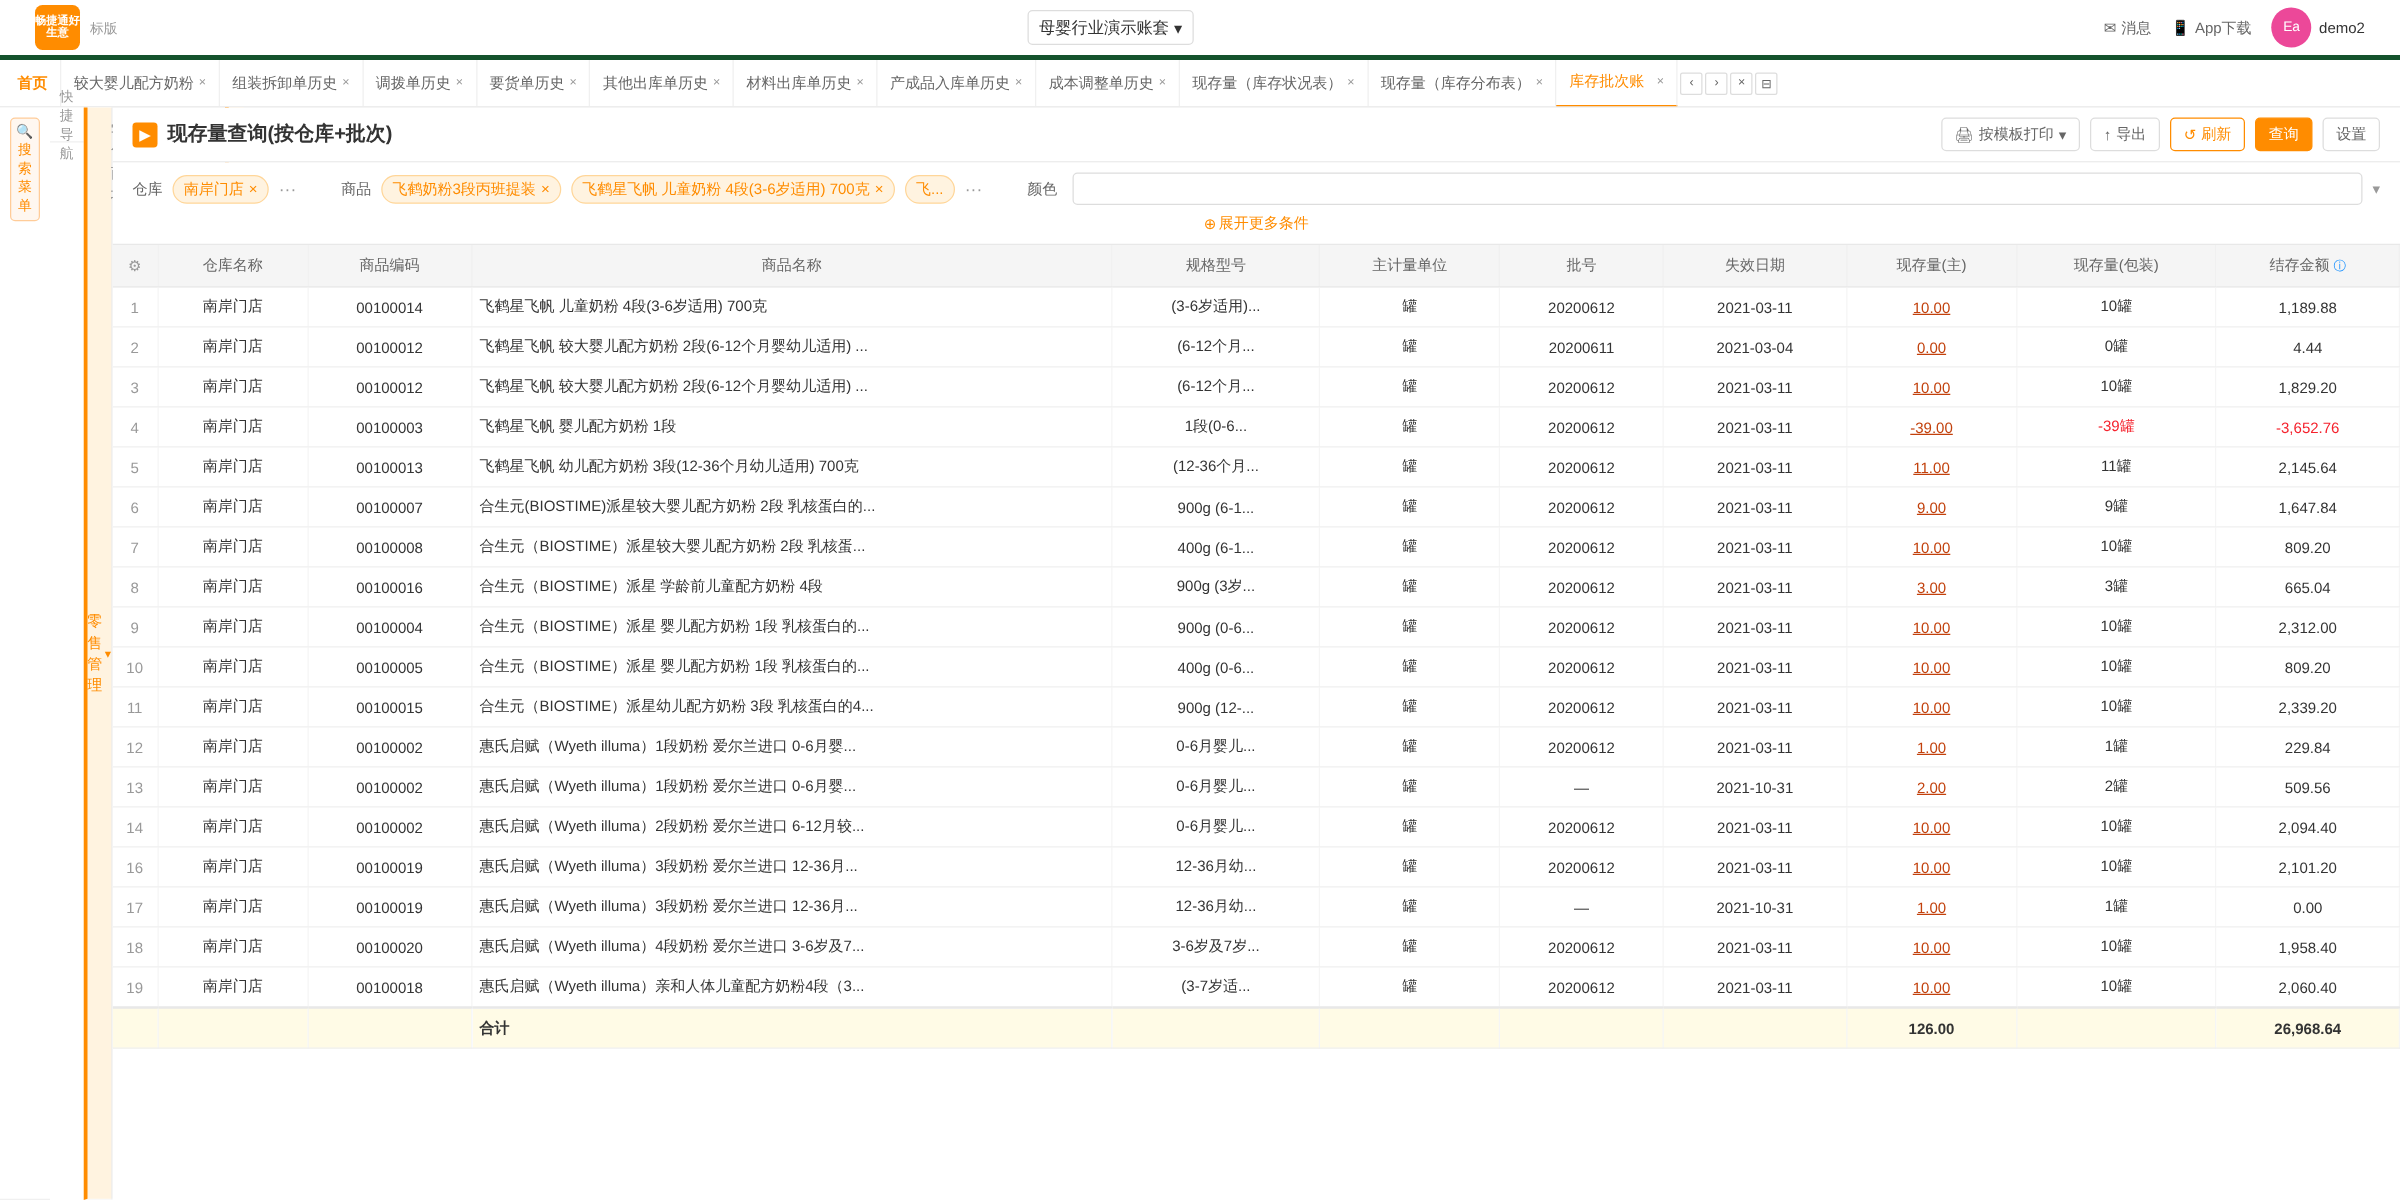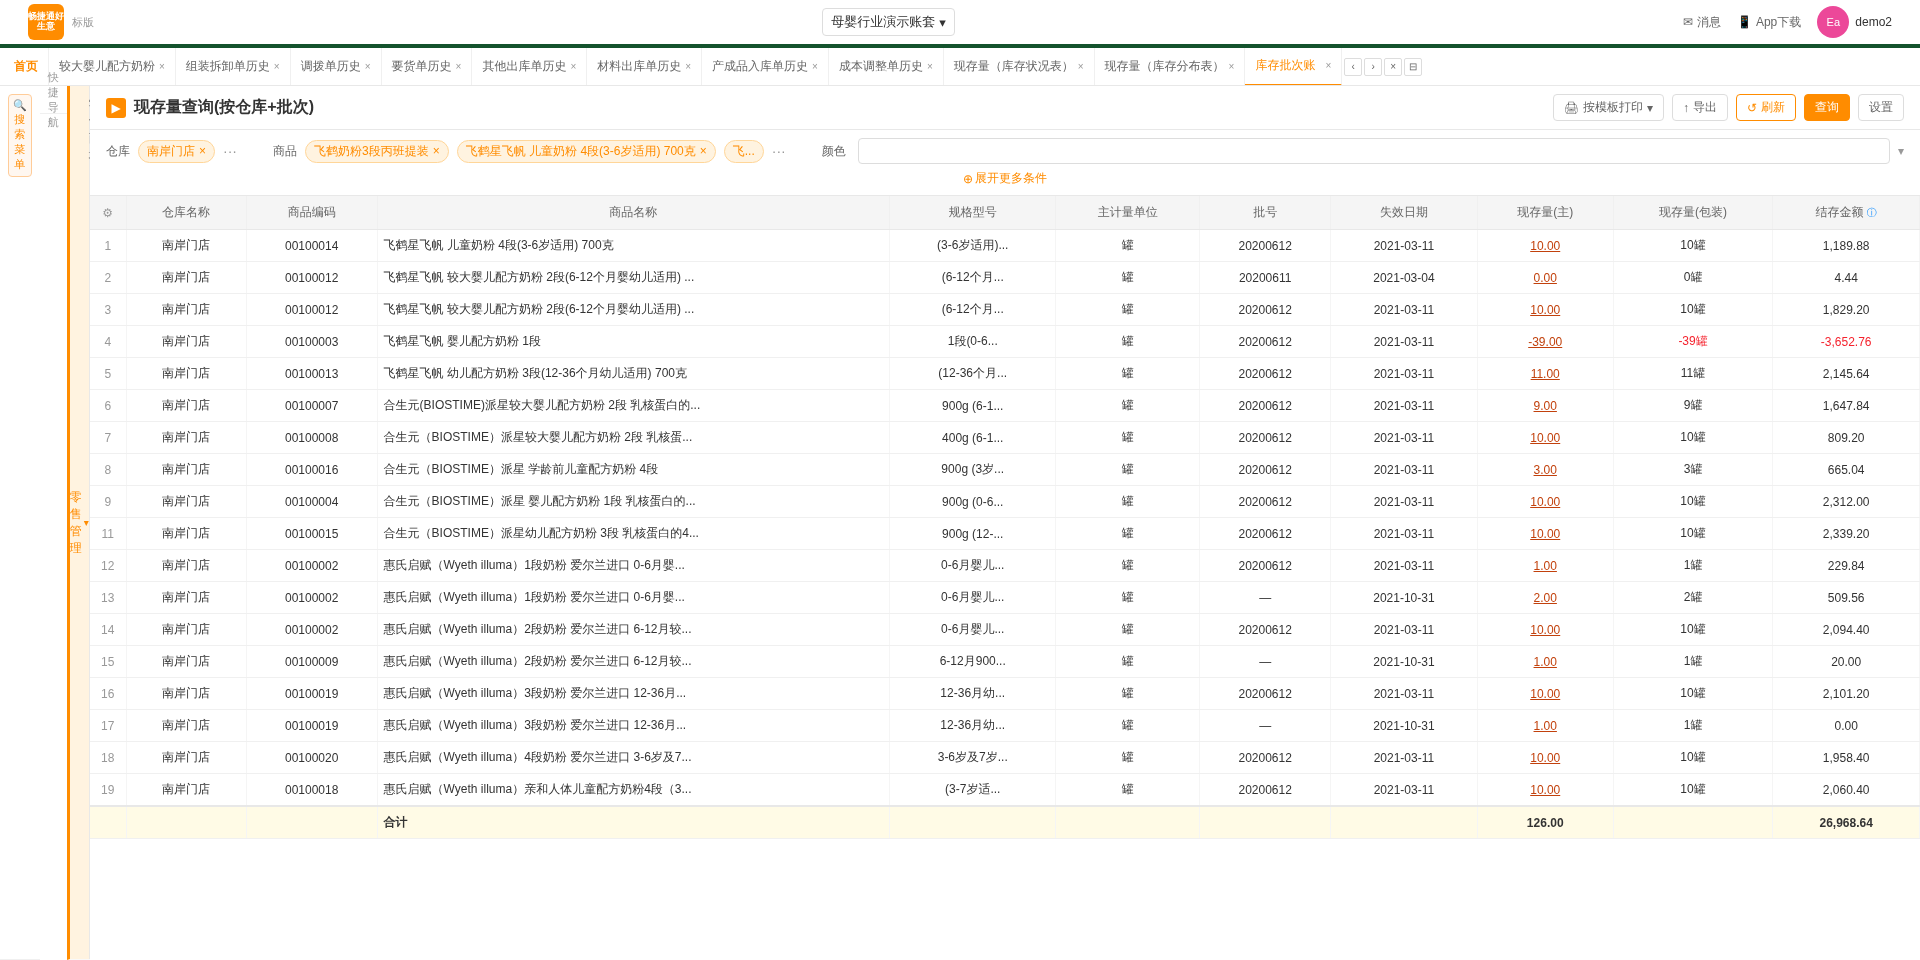--- a/index.html
+++ b/index.html
@@ -397,20 +397,33 @@
       <td class="name-cell">合生元（BIOSTIME）派星 婴儿配方奶粉 1段 乳核蛋白的...</td>
       <td>900g (0-6...</td>
       <td>罐</td>
       <td>20200612</td>
       <td>2021-03-11</td>
       <td class="link">10.00</td>
       <td class="">10罐</td>
       <td class="">2,312.00</td>
     </tr>
             <tr>
+      <td class="row-num">10</td>
+      <td>南岸门店</td>
+      <td>00100005</td>
+      <td class="name-cell">合生元（BIOSTIME）派星 婴儿配方奶粉 1段 乳核蛋白的...</td>
+      <td>400g (0-6...</td>
+      <td>罐</td>
+      <td>20200612</td>
+      <td>2021-03-11</td>
+      <td class="link">10.00</td>
+      <td class="">10罐</td>
+      <td class="">809.20</td>
+    </tr>
+            <tr>
       <td class="row-num">11</td>
       <td>南岸门店</td>
       <td>00100015</td>
       <td class="name-cell">合生元（BIOSTIME）派星幼儿配方奶粉 3段 乳核蛋白的4...</td>
       <td>900g (12-...</td>
       <td>罐</td>
       <td>20200612</td>
       <td>2021-03-11</td>
       <td class="link">10.00</td>
       <td class="">10罐</td>
@@ -449,33 +462,20 @@
       <td class="name-cell">惠氏启赋（Wyeth illuma）2段奶粉 爱尔兰进口 6-12月较...</td>
       <td>0-6月婴儿...</td>
       <td>罐</td>
       <td>20200612</td>
       <td>2021-03-11</td>
       <td class="link">10.00</td>
       <td class="">10罐</td>
       <td class="">2,094.40</td>
     </tr>
             <tr>
-      <td class="row-num">15</td>
-      <td>南岸门店</td>
-      <td>00100009</td>
-      <td class="name-cell">惠氏启赋（Wyeth illuma）2段奶粉 爱尔兰进口 6-12月较...</td>
-      <td>6-12月900...</td>
-      <td>罐</td>
-      <td>—</td>
-      <td>2021-10-31</td>
-      <td class="link">1.00</td>
-      <td class="">1罐</td>
-      <td class="">20.00</td>
-    </tr>
-            <tr>
       <td class="row-num">16</td>
       <td>南岸门店</td>
       <td>00100019</td>
       <td class="name-cell">惠氏启赋（Wyeth illuma）3段奶粉 爱尔兰进口 12-36月...</td>
       <td>12-36月幼...</td>
       <td>罐</td>
       <td>20200612</td>
       <td>2021-03-11</td>
       <td class="link">10.00</td>
       <td class="">10罐</td>

